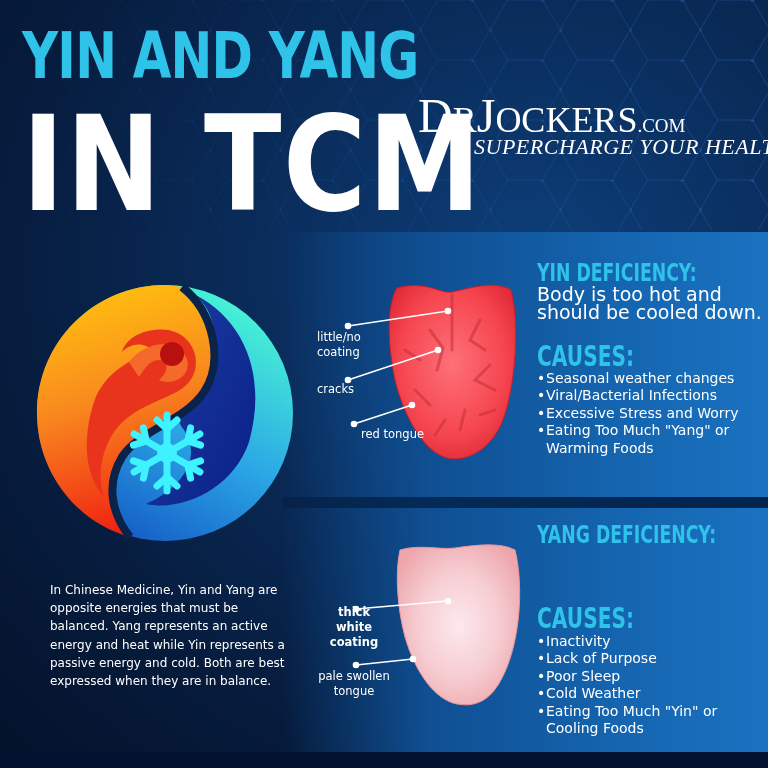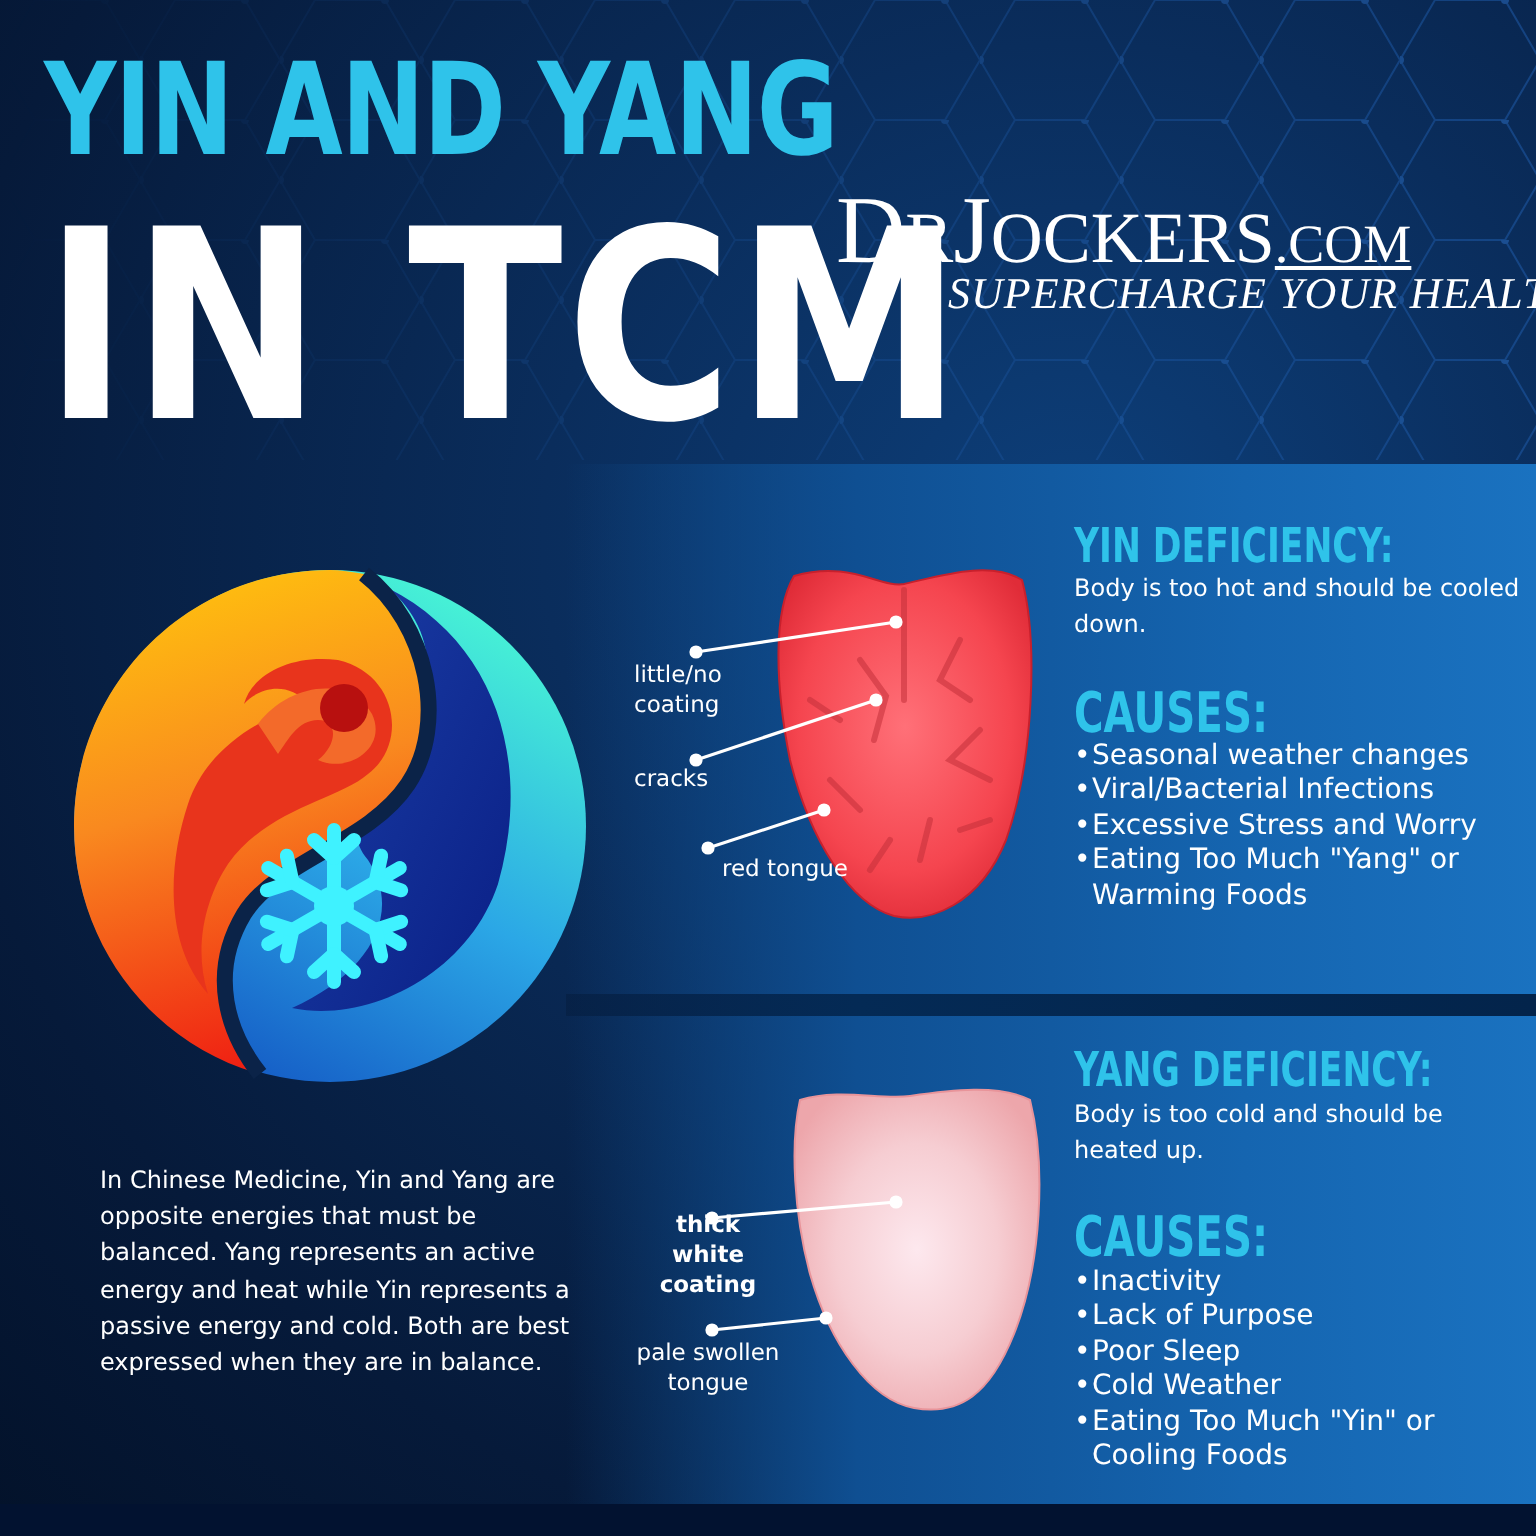--- a/index.html
+++ b/index.html
@@ -20,21 +20,21 @@
     position: absolute; left: 22px; top: 98px;
     font-family: "DejaVu Sans", sans-serif; font-weight: bold;
     font-size: 132px; line-height: 132px; color: #ffffff;
     letter-spacing: 2px; transform: scaleX(0.86); transform-origin: left top;
     white-space: nowrap;
   }
   .logo { position: absolute; left: 418px; top: 92px; color: #fff; }
   .logo-main { font-family: "Liberation Serif", serif; white-space: nowrap; line-height: 1; }
   .logo-main .big { font-size: 48px; }
   .logo-main .small { font-size: 36px; }
-  .logo-main .com { font-size: 27px; text-decoration: underline; }
+  .logo-main .com { font-size: 19px; }
   .logo-tag {
     font-family: Liberation Serif, serif; font-style: italic;
     font-size: 22px; letter-spacing: 0.5px; margin-left: 56px; margin-top: -6px; white-space: nowrap;
   }
   .panel {
     position: absolute; left: 283px; width: 485px;
     background: linear-gradient(90deg, rgba(8,50,100,0.0) 0%, #0f4f92 30%, #1565b0 70%, #1a72c0 100%);
   }
   .panel.top { top: 232px; height: 265px; }
   .panel.bottom { top: 508px; height: 244px; }
@@ -42,21 +42,21 @@
   .bottom-strip { position: absolute; left: 0; top: 752px; width: 768px; height: 16px; background: #021230; }
 
   .heading {
     position: absolute; font-family: "DejaVu Sans", sans-serif; font-weight: bold;
     color: #2fc3ea; white-space: nowrap; transform-origin: left top; transform: scaleX(0.72);
   }
   .h-def { font-size: 24px; line-height: 24px; }
   .h-causes { font-size: 28px; line-height: 28px; }
   .body-text {
     position: absolute; color: #fff; font-family: "DejaVu Sans", sans-serif;
-    font-size: 12px; line-height: 17.5px;
+    font-size: 19px; line-height: 17.5px;
   }
   .cause-list { position: absolute; list-style: none; margin: 0; padding: 0; color: #fff; font-family: "DejaVu Sans", sans-serif; font-size: 14px; line-height: 17.4px; width: 230px; }
   .cause-list li { position: relative; padding-left: 9px; }
   .cause-list li::before { content: "•"; position: absolute; left: 0; top: 0; }
 
   .intro {
     position: absolute; left: 50px; top: 581px; width: 236px;
     color: #fff; font-family: "DejaVu Sans", sans-serif; font-size: 12px; line-height: 18.2px;
   }
   .label {
@@ -233,21 +233,20 @@
   <div class="body-text" style="left:537px;top:286px;width:225px;">Body is too hot and should be cooled down.</div>
   <div class="heading h-causes" style="left:537px;top:343px;">CAUSES:</div>
   <ul class="cause-list" style="left:537px;top:370px;">
     <li>Seasonal weather changes</li>
     <li>Viral/Bacterial Infections</li>
     <li>Excessive Stress and Worry</li>
     <li style="width:200px;">Eating Too Much "Yang" or Warming Foods</li>
   </ul>
 
   <div class="heading h-def" style="left:537px;top:523px;">YANG DEFICIENCY:</div>
-  <div class="body-text" style="left:537px;top:549px;width:215px;">Body is too cold and should be heated up.</div>
   <div class="heading h-causes" style="left:537px;top:605px;">CAUSES:</div>
   <ul class="cause-list" style="left:537px;top:633px;">
     <li>Inactivity</li>
     <li>Lack of Purpose</li>
     <li>Poor Sleep</li>
     <li>Cold Weather</li>
     <li style="width:190px;">Eating Too Much "Yin" or Cooling Foods</li>
   </ul>
 
   <div class="intro">In Chinese Medicine, Yin and Yang are opposite energies that must be balanced. Yang represents an active energy and heat while Yin represents a passive energy and cold. Both are best expressed when they are in balance.</div>

